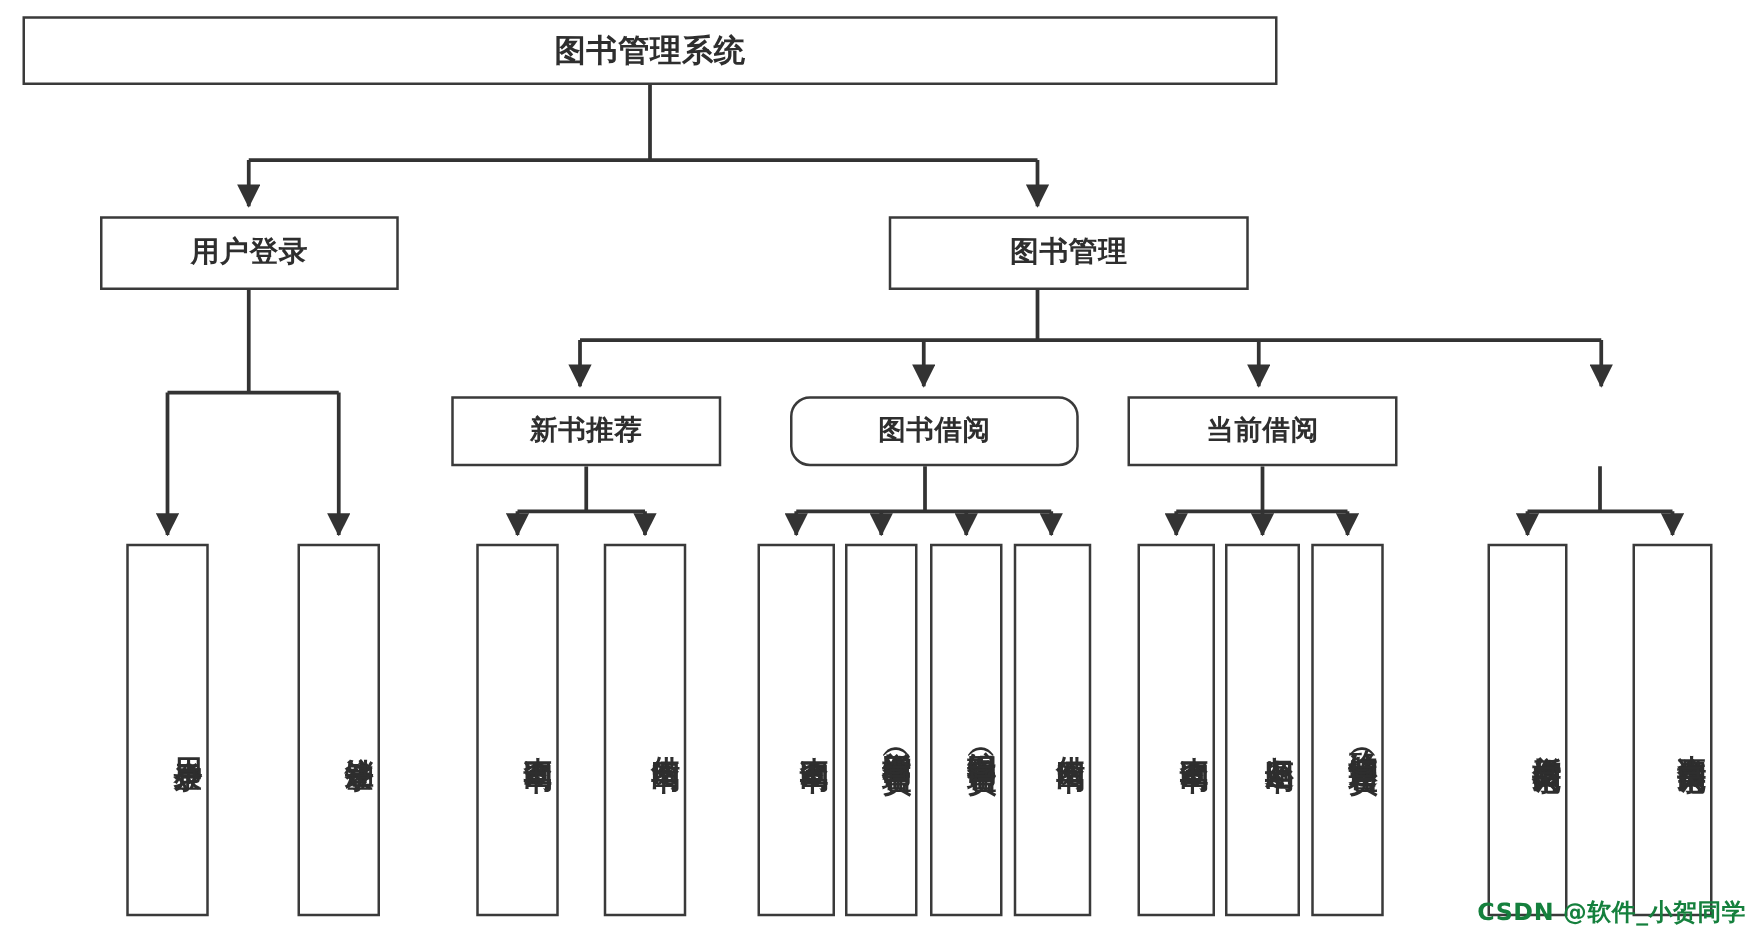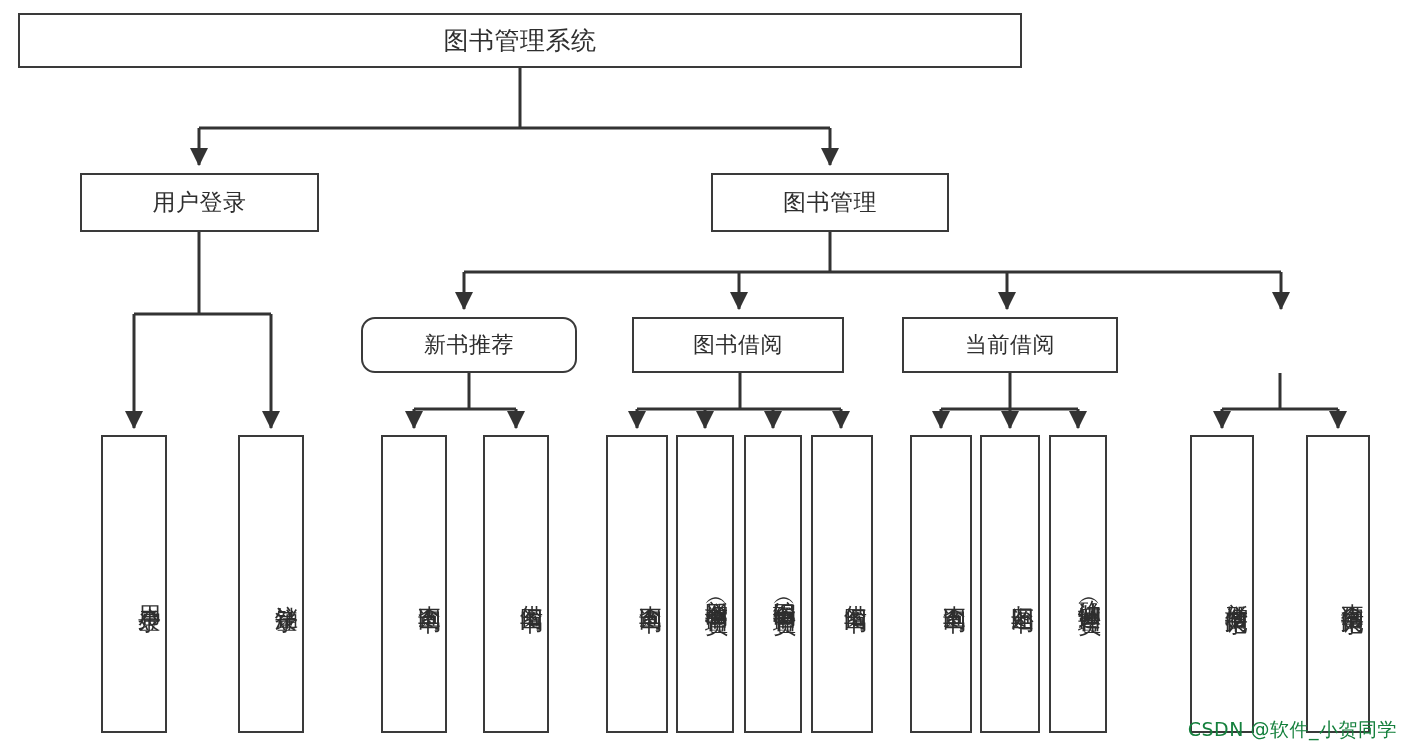--- a/index.html
+++ b/index.html
@@ -10,20 +10,21 @@
   }
   body {
     font-family: "DejaVu Sans", "Liberation Sans", sans-serif;
   }
   #canvas {
     position: relative;
     width: 1405px;
     height: 747px;
     background: #ffffff;
     overflow: hidden;
+    font-weight: bold;
   }
   #wires {
     position: absolute;
     left: 0;
     top: 0;
     width: 1405px;
     height: 747px;
     pointer-events: none;
   }
   .node {
@@ -128,29 +129,29 @@
   </svg>
 
   <div class="node root" style="left:18px; top:13px; width:1004px; height:55px;">
     <span>图书管理系统</span>
   </div>
 
   <div class="node lvl1" style="left:80px; top:173px; width:239px; height:59px;">
     <span>用户登录</span>
   </div>
 
-  <div class="node lvl1" style="left:711px; top:173px; width:238px; height:59px;">
+  <div class="node lvl1" style="left:711px; top:173px; width:288px; height:59px;">
     <span>图书管理</span>
   </div>
 
-  <div class="node lvl2" style="left:361px; top:317px; width:216px; height:56px;border-radius:14px;">
+  <div class="node lvl2" style="left:361px; top:317px; width:216px; height:56px;">
     <span>新书推荐</span>
   </div>
 
-  <div class="node lvl2" style="left:632px; top:317px; width:212px; height:56px;">
+  <div class="node lvl2" style="left:632px; top:317px; width:231px; height:56px;border-radius:16px;">
     <span>图书借阅</span>
   </div>
 
   <div class="node lvl2" style="left:902px; top:317px; width:216px; height:56px;">
     <span>当前借阅</span>
   </div>
 
 
   <div class="node leaf" style="left:101px; top:435px; width:66px; height:298px;">
     <span class="vtext">用户登录</span>

